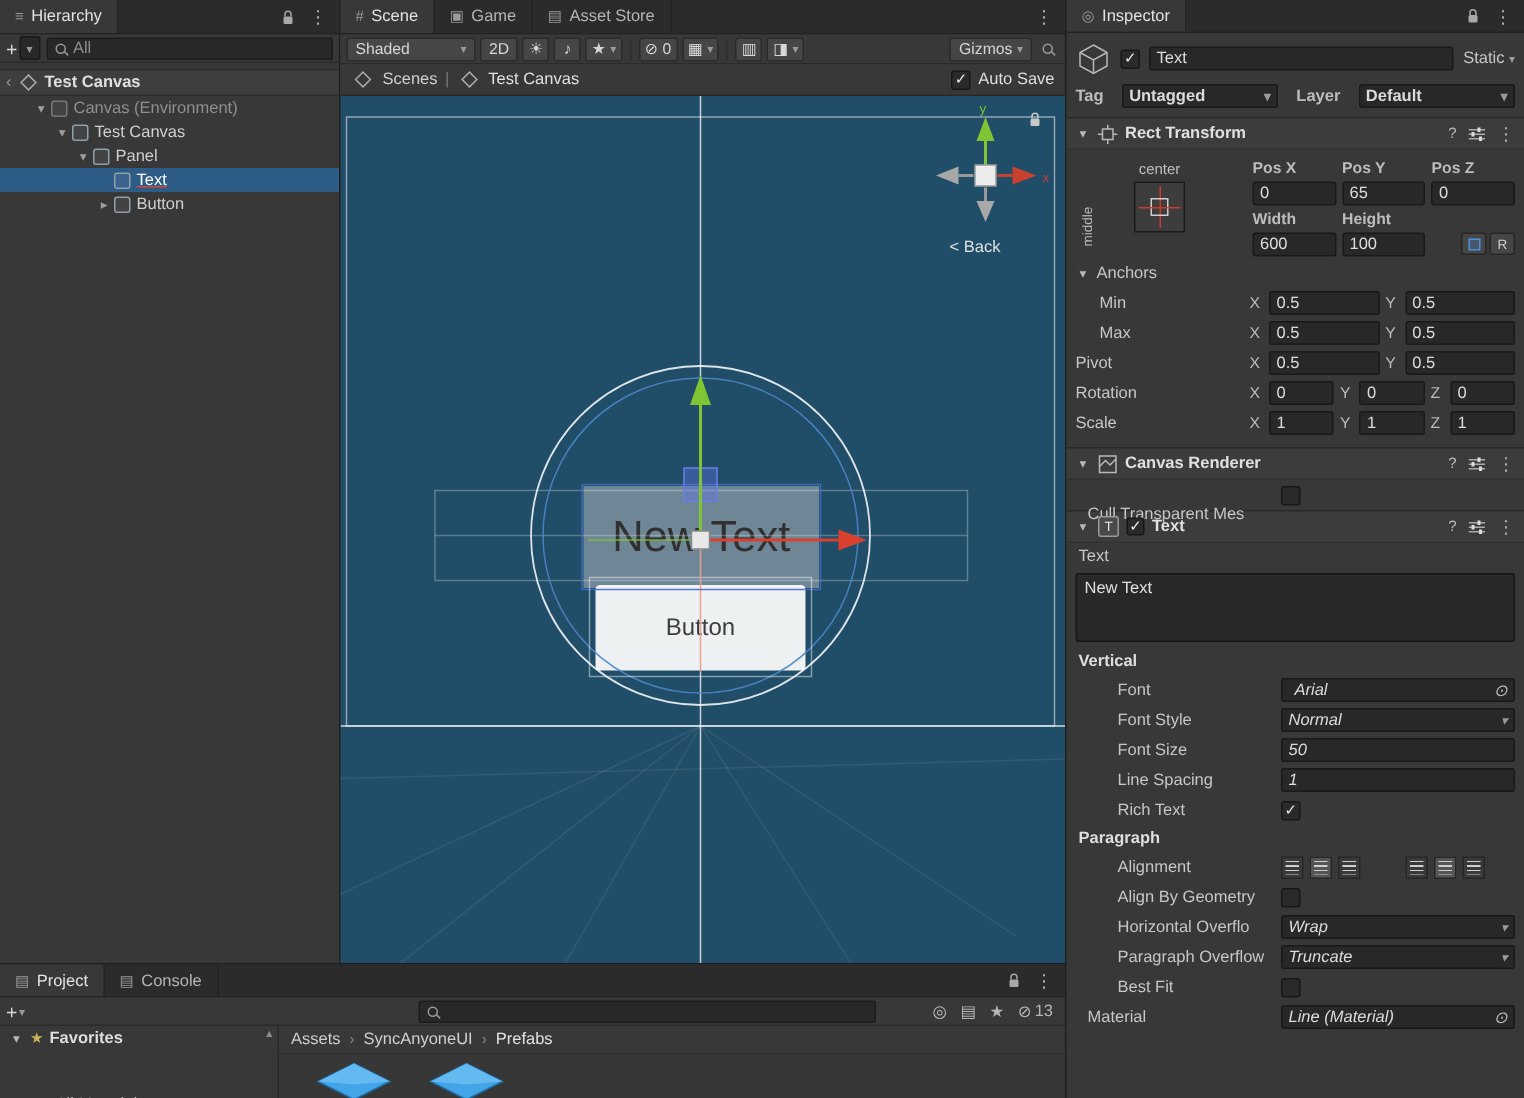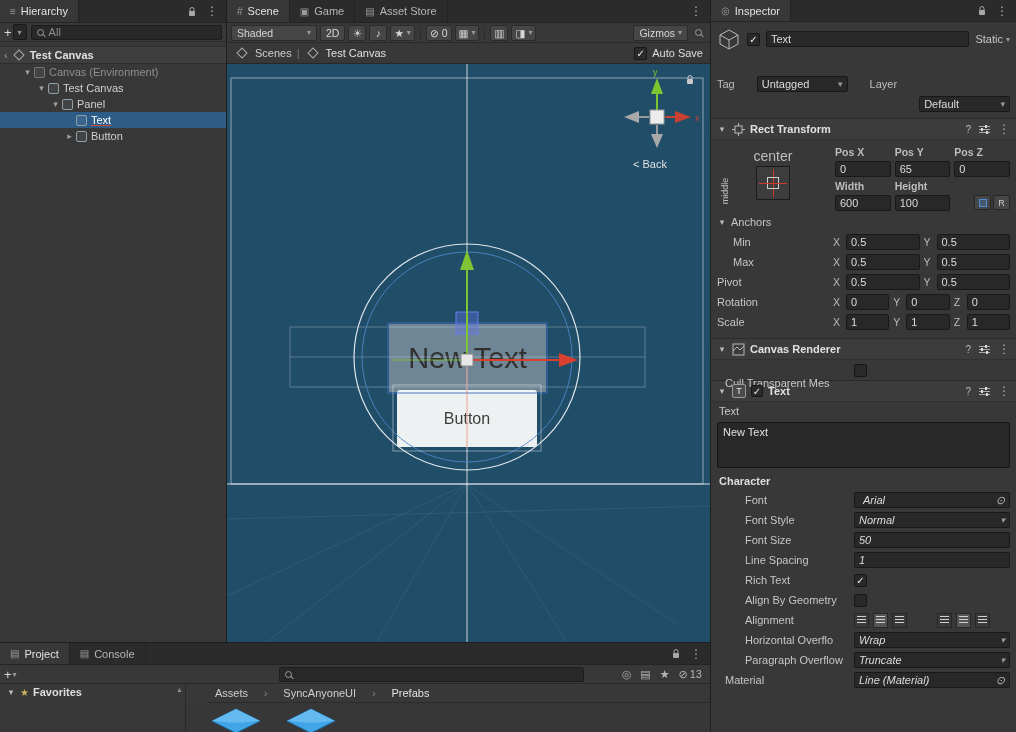--- a/index.html
+++ b/index.html
@@ -54,31 +54,31 @@
 
   .viewport { position:absolute; left:0; top:64px; width:483px; height:578px; background:#204d68; }
   .viewport svg.overlay { position:absolute; left:0; top:0; pointer-events:none; }
   .txt-el { position:absolute; left:162px; top:260px; width:157px; height:68px; background:rgba(175,182,188,.55); display:flex; align-items:center; justify-content:center; font-size:29px; color:#303030; }
   .btn-el { position:absolute; left:170px; top:326px; width:140px; height:57px; background:rgba(250,250,250,.95); border-radius:3px; display:flex; align-items:center; justify-content:center; font-size:16px; color:#3d3d3d; }
 
   
   .go-row { display:flex; align-items:center; gap:6px; padding:5px 6px 2px; }
   .name-field { flex:1; }
   .static-group { display:flex; align-items:center; gap:3px; color:#c6c6c6; }
-  .tag-row { display:flex; align-items:center; gap:22px; padding:3px 6px 6px; }
+  .tag-row { display:flex; align-items:center; gap:12px; padding:3px 6px 6px;font-weight:bold; }
   .ilabel { color:#bdbdbd; }
   .comp-header { height:22px; background:#3c3c3c; border-top:1px solid #2a2a2a; border-bottom:1px solid #313131; display:flex; align-items:center; gap:5px; padding:0 6px; }
   .comp-header .title { font-weight:bold; color:#e0e0e0; flex:none; }
   .comp-header .hdr-right { margin-left:auto; display:flex; align-items:center; gap:8px; }
   .fold { color:#b8b8b8; font-size:9px; width:10px; text-align:center; }
   .cicon { width:14px; height:14px; border:1px solid #9a9a9a; border-radius:2px; flex:none; display:flex; align-items:center; justify-content:center; font-size:9px; color:#e8e8e8; background:#4a4a4a; }
 
   .rt-body { position:relative; padding:4px 0 6px; }
   .anchor-area { position:absolute; left:14px; top:8px; width:96px; text-align:center; }
-  .anchor-h { font-size:14px; color:#bdbdbd; margin-bottom:2px; }
+  .anchor-h { font-size:10px; color:#bdbdbd; margin-bottom:2px; }
   .anchor-v { position:absolute; left:-13px; top:38px; font-size:9px; color:#bdbdbd; transform:rotate(-90deg); transform-origin:center; }
   .anchor-box { width:34px; height:34px; margin:0 auto; background:#3d3d3d; border:1px solid #1b1b1b; position:relative; }
   .anchor-box::before { content:""; position:absolute; left:50%; top:2px; bottom:2px; width:1px; background:#cc3b2e; }
   .anchor-box::after { content:""; position:absolute; top:50%; left:2px; right:2px; height:1px; background:#cc3b2e; }
   .anchor-inner { position:absolute; inset:10px; border:1px solid #cfcfcf; }
   .rt-row3 { display:flex; gap:4px; margin-left:124px; padding-right:6px; align-items:center; }
   .rt-lblrow { height:15px;font-weight:bold; } .rt-fldrow { height:19px; }
   .rt-col { flex:1; color:#bdbdbd; font-size:10.5px; display:flex; align-items:center; }
   .rt-col .field { flex:1; }
   .mini-btns { flex:1; display:flex; gap:2px; justify-content:flex-end; }
@@ -107,21 +107,21 @@
   .dropper { flex:none; }
 
   
   .proj-body { position:relative; height:49px; display:flex; }
   .fav-col { width:186px; border-right:1px solid #2a2a2a; position:relative; }
   .fav-row { height:16px; display:flex; align-items:center; gap:4px; padding-left:6px; }
   .fav-row .star { color:#c9b35a; font-size:10px; }
   .fav-row.sub { padding-left:26px; color:#c9c9c9;margin-top:28px; }
   .fav-title { font-weight:bold; color:#dedede; }
   .proj-main { flex:1; position:relative; }
-  .proj-crumbs { height:19px; display:flex; align-items:center; gap:16px; padding:0 8px; border-bottom:1px solid #2c2c2c; color:#cfcfcf;margin-left:21px; }
+  .proj-crumbs { height:19px; display:flex; align-items:center; gap:6px; padding:0 8px; border-bottom:1px solid #2c2c2c; color:#cfcfcf; }
   .crumb-sep { color:#8a8a8a; font-size:10px; }
   .proj-content { position:relative; height:30px; background:#373737; overflow:hidden; }
   .thumb { position:absolute; top:4px; }
   .scrollhint { position:absolute; right:2px; top:2px; color:#8a8a8a; font-size:7px; }
 
   .lock-svg, .sliders-svg { display:block; }
 </style>
 </head>
 <body>
 
@@ -359,21 +359,21 @@
         <span style="font-size:8px;color:#9a9a9a;">▾</span>
       </div>
     </div>
     <div class="tag-row">
       <span class="ilabel">Tag</span>
       <div class="dd" style="flex:1;">
         <span>Untagged</span>
         <span class="caret">▾</span>
       </div>
       <span class="ilabel">Layer</span>
-      <div class="dd" style="flex:1;margin-top:40px;">
+      <div class="dd" style="flex:1;">
         <span>Default</span>
         <span class="caret">▾</span>
       </div>
     </div>
 
     <div class="comp-header">
       <span class="fold">▾</span>
       <svg width="13" height="13" viewBox="0 0 13 13">
         <rect x="3" y="3" width="7" height="7" fill="none" stroke="#b8b8b8"></rect>
         <path d="M6.5 0 V3 M6.5 10 V13 M0 6.5 H3 M10 6.5 H13" stroke="#b8b8b8"></path>
@@ -593,21 +593,21 @@
               <rect x="2" y="4" width="2" height="3"></rect>
               <rect x="7" y="7" width="2" height="3"></rect>
             </g>
           </svg>
         <span class="kebab">⋮</span>
       </div>
     </div>
     <div class="sec-title" style="font-weight:normal;color:#c6c6c6;padding-left:8px;">Text</div>
     <div class="text-area"><span>New Text</span></div>
 
-    <div class="sec-title" style="padding-left:8px;">Character</div>
+    <div class="sec-title" style="padding-left:8px;">Vertical</div>
     <div class="tc-row">
       <span class="tc-label">Font</span>
       <div class="tc-field-area">
         <div class="field">
           <span class="fontbadge"></span>
           <span>Arial</span>
           <span class="picker">⊙</span>
         </div>
       </div>
     </div>
@@ -636,24 +636,21 @@
           </div>
         </div>
     </div>
     <div class="tc-row">
       <span class="tc-label">Rich Text</span>
       <span class="checkbox">
           <span>✓</span>
         </span>
     </div>
 
-    <div class="tc-row">
-      <span class="tc-label">Align By Geometry</span>
-      <span class="checkbox"></span>
-    </div>
+    <div class="sec-title" style="padding-left:8px;">Paragraph</div>
     <div class="tc-row">
       <span class="tc-label">Alignment</span>
       <span class="abtn">
           <span class="bars"></span>
         </span>
       <span class="abtn sel">
           <span class="bars"></span>
         </span>
       <span class="abtn">
           <span class="bars"></span>
@@ -661,38 +658,46 @@
       <span class="agap"></span>
       <span class="abtn">
           <span class="bars"></span>
         </span>
       <span class="abtn sel">
           <span class="bars"></span>
         </span>
       <span class="abtn">
           <span class="bars"></span>
         </span>
+    </div>
+    <div class="tc-row">
+      <span class="tc-label">Align By Geometry</span>
+      <span class="checkbox"></span>
     </div>
     <div class="tc-row">
       <span class="tc-label">Horizontal Overflo</span>
       <div class="tc-field-area">
         <div class="dd">
           <span>Wrap</span>
           <span class="caret">▾</span>
         </div>
       </div>
     </div>
     <div class="tc-row">
       <span class="tc-label">Paragraph Overflow</span>
       <div class="tc-field-area">
         <div class="dd">
           <span>Truncate</span>
           <span class="caret">▾</span>
         </div>
       </div>
+    </div>
+    <div class="tc-row">
+      <span class="tc-label">Best Fit</span>
+      <span class="checkbox"></span>
     </div>
     <div class="tc-row">
       <span class="tc-label" style="padding-left:8px;">Material</span>
       <div class="tc-field-area">
         <div class="field">
           <span>Line (Material)</span>
           <span class="picker">⊙</span>
         </div>
       </div>
     </div>

